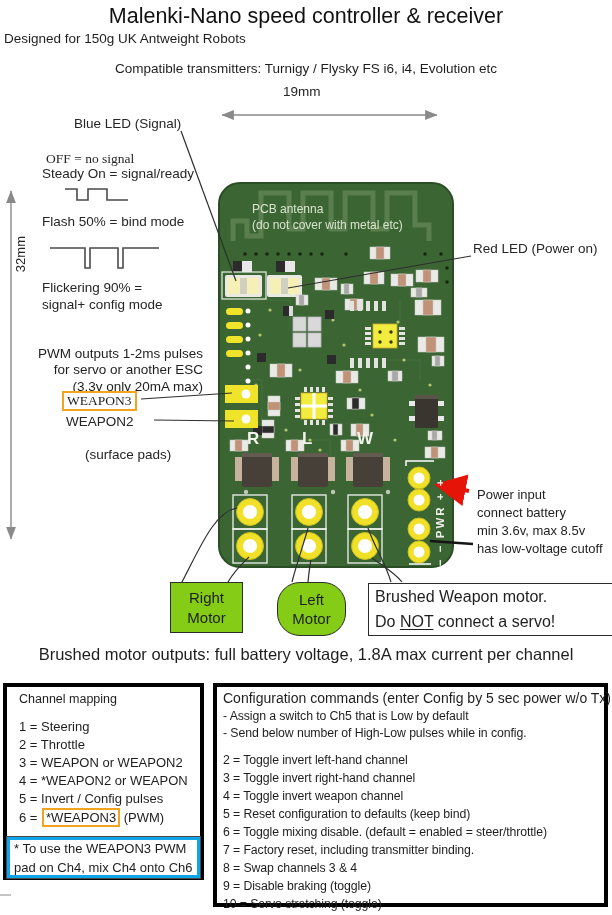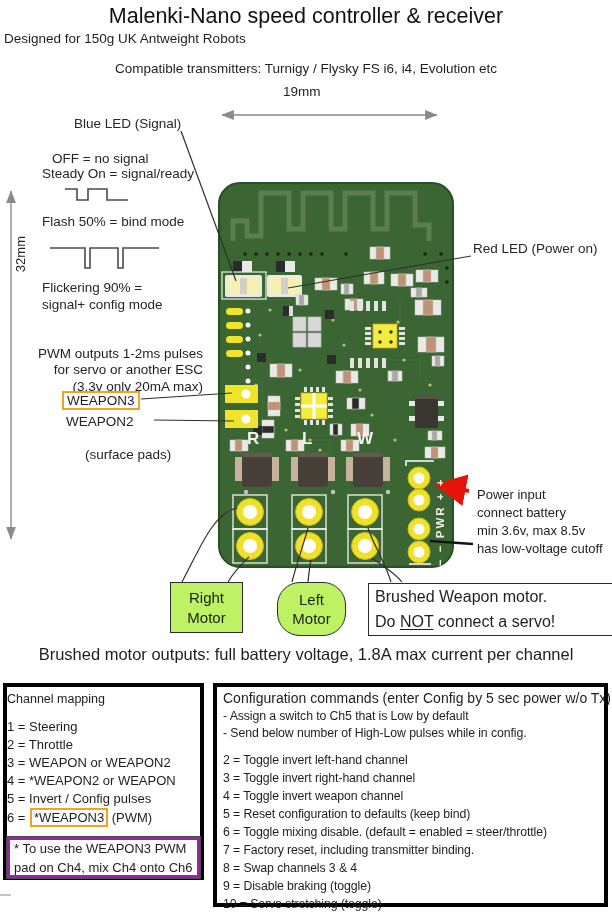--- a/index.html
+++ b/index.html
@@ -10,33 +10,33 @@
   #gfx{position:absolute;left:0;top:0;z-index:1;}
   .lbl{z-index:2;font-size:13.5px;color:#262626;}
   .title{top:4px;font-size:21.5px;color:#111;z-index:2;}
   .sub{font-size:13.5px;z-index:2;}
   .vert{writing-mode:vertical-rl;transform:rotate(180deg);z-index:2;}
   .pcbtxt{z-index:2;font-size:12px;line-height:16px;color:#d9e4cf;white-space:nowrap;}
   .boardletter{z-index:2;font-size:17px;font-weight:bold;color:#f2f2ec;}
   .pwrmark{z-index:2;font-size:11.5px;font-weight:bold;color:#f0f0ea;letter-spacing:2px;}
   .pwmblock{z-index:2;width:183px;text-align:right;font-size:13.5px;line-height:16.4px;}
   .hl{border:2.5px solid #f2a41f;background:#fff;}
-  .w3box{z-index:2;font-size:13.5px;padding:0 3px;}
+  .w3box{z-index:2;font-size:13.5px;padding:0 3px;font-family:Liberation Serif, serif;}
   .pwr-note{z-index:2;font-size:13px;line-height:18px;}
-  .motorbox{z-index:2;background:#bef264;border:1.6px solid #2b2b2b;display:flex;
+  .motorbox{z-index:2;background:#84cc16;border:1.6px solid #2b2b2b;display:flex;
             flex-direction:column;align-items:center;justify-content:center;
             font-size:15px;line-height:1.3;}
   .weaponbox{z-index:2;background:#fff;border:1.6px solid #2b2b2b;font-size:16px;
              line-height:1.55;padding:1px 6px;}
   .footer{top:645px;font-size:16.5px;z-index:2;}
   .bigbox{z-index:2;background:#fff;border:4px solid #000;box-sizing:border-box;}
   .chtitle{font-size:12.5px;}
   .chitem{font-size:13px;line-height:18.1px;}
   .hl6{display:inline-block;border:2.5px solid #f2a41f;padding:0 2px;margin-left:1px;line-height:15px;}
-  .notebox{z-index:3;background:#fff;border:3px solid #a21caf;box-shadow:0 0 0 1px #4a4a4a;
+  .notebox{z-index:3;background:#fff;border:3px solid #0ea5e9;box-shadow:0 0 0 1px #4a4a4a;
            box-sizing:border-box;font-size:13px;line-height:18.5px;padding:0 4px;}
   .cfgtitle{font-size:14px;line-height:17.5px;}
   .cfgline{font-size:12.3px;line-height:17.9px;letter-spacing:-0.1px;}
   .cfggap{height:9px;}
   u{text-underline-offset:2px;}
 </style>
 </head>
 <body>
 
 <div id="page">
@@ -360,21 +360,21 @@
   </svg>
 
   <div class="ctr title">Malenki-Nano speed controller &amp; receiver</div>
   <div class="abs sub" style="left:4px;top:31px;">Designed for 150g UK Antweight Robots</div>
   <div class="ctr sub" style="top:61px;">Compatible transmitters: Turnigy / Flysky FS i6, i4, Evolution etc</div>
 
   <div class="abs lbl" style="left:283px;top:84px;">19mm</div>
   <div class="abs lbl vert" style="left:13px;top:236px;font-size:13px;">32mm</div>
 
   <div class="abs lbl" style="left:74px;top:116px;">Blue LED (Signal)</div>
-  <div class="abs lbl" style="left:52px;top:151px;">OFF = no signal</div>
+  <div class="abs lbl" style="left:46px;top:151px;font-family:Liberation Serif, serif;">OFF = no signal</div>
   <div class="abs lbl" style="left:42px;top:166px;">Steady On = signal/ready</div>
   <div class="abs lbl" style="left:42px;top:214px;">Flash 50% = bind mode</div>
   <div class="abs lbl" style="left:42px;top:280px;">Flickering 90% =</div>
   <div class="abs lbl" style="left:42px;top:297px;">signal+ config mode</div>
   <div class="abs lbl" style="left:473px;top:241px;">Red LED (Power on)</div>
 
   <div class="abs pwmblock" style="left:20px;top:346px;">
     <div>PWM outputs 1-2ms pulses</div>
     <div>for servo or another ESC</div>
     <div>(3.3v only 20mA max)</div>
@@ -383,41 +383,45 @@
   <div class="abs lbl" style="left:66px;top:414px;">WEAPON2</div>
   <div class="abs lbl" style="left:85px;top:447px;">(surface pads)</div>
 
   <div class="abs pwr-note" style="left:477px;top:486px;">
     <div>Power input</div>
     <div>connect battery</div>
     <div>min 3.6v, max 8.5v</div>
     <div>has low-voltage cutoff</div>
   </div>
 
+  <div class="abs pcbtxt" style="left:252px;top:201px;">
+    <div>PCB antenna</div>
+    <div>(do not cover with metal etc)</div>
+  </div>
   <div class="abs boardletter" style="left:247px;top:429px;">R</div>
   <div class="abs boardletter" style="left:302px;top:429px;">L</div>
   <div class="abs boardletter" style="left:357px;top:429px;">W</div>
   <div class="abs pwrmark vert" style="left:434px;top:464px;height:102px;">− − PWR + +</div>
 
   <div class="abs motorbox" style="left:170px;top:582px;width:71px;height:49px;">
     <div>Right</div>
     <div>Motor</div>
   </div>
   <div class="abs motorbox" style="left:277px;top:582px;width:67px;height:52px;border-radius:23px;">
     <div>Left</div>
     <div>Motor</div>
   </div>
   <div class="abs weaponbox" style="left:368px;top:583px;width:257px;height:53px;box-sizing:border-box;">
     <div>Brushed Weapon motor.</div>
     <div><span>Do </span><u>NOT</u><span> connect a servo!</span></div>
   </div>
 
   <div class="ctr footer">Brushed motor outputs: full battery voltage, 1.8A max current per channel</div>
 
-  <div class="abs bigbox" style="left:3px;top:683px;width:201px;height:197px;padding:5px 6px 0 0;">
+  <div class="abs bigbox" style="left:3px;top:683px;width:201px;height:197px;padding:5px 6px 0 12px;">
     <div class="chtitle">Channel mapping</div>
     <div class="chitem" style="margin-top:12px;">1 = Steering</div>
     <div class="chitem">2 = Throttle</div>
     <div class="chitem">3 = WEAPON or WEAPON2</div>
     <div class="chitem">4 = *WEAPON2 or WEAPON</div>
     <div class="chitem">5 = Invert / Config pulses</div>
     <div class="chitem"><span>6 = </span><span class="hl6">*WEAPON3</span><span> (PWM)</span></div>
   </div>
   <div class="abs notebox" style="left:7px;top:837px;width:193px;height:41px;">
     <div>* To use the WEAPON3 PWM</div>

